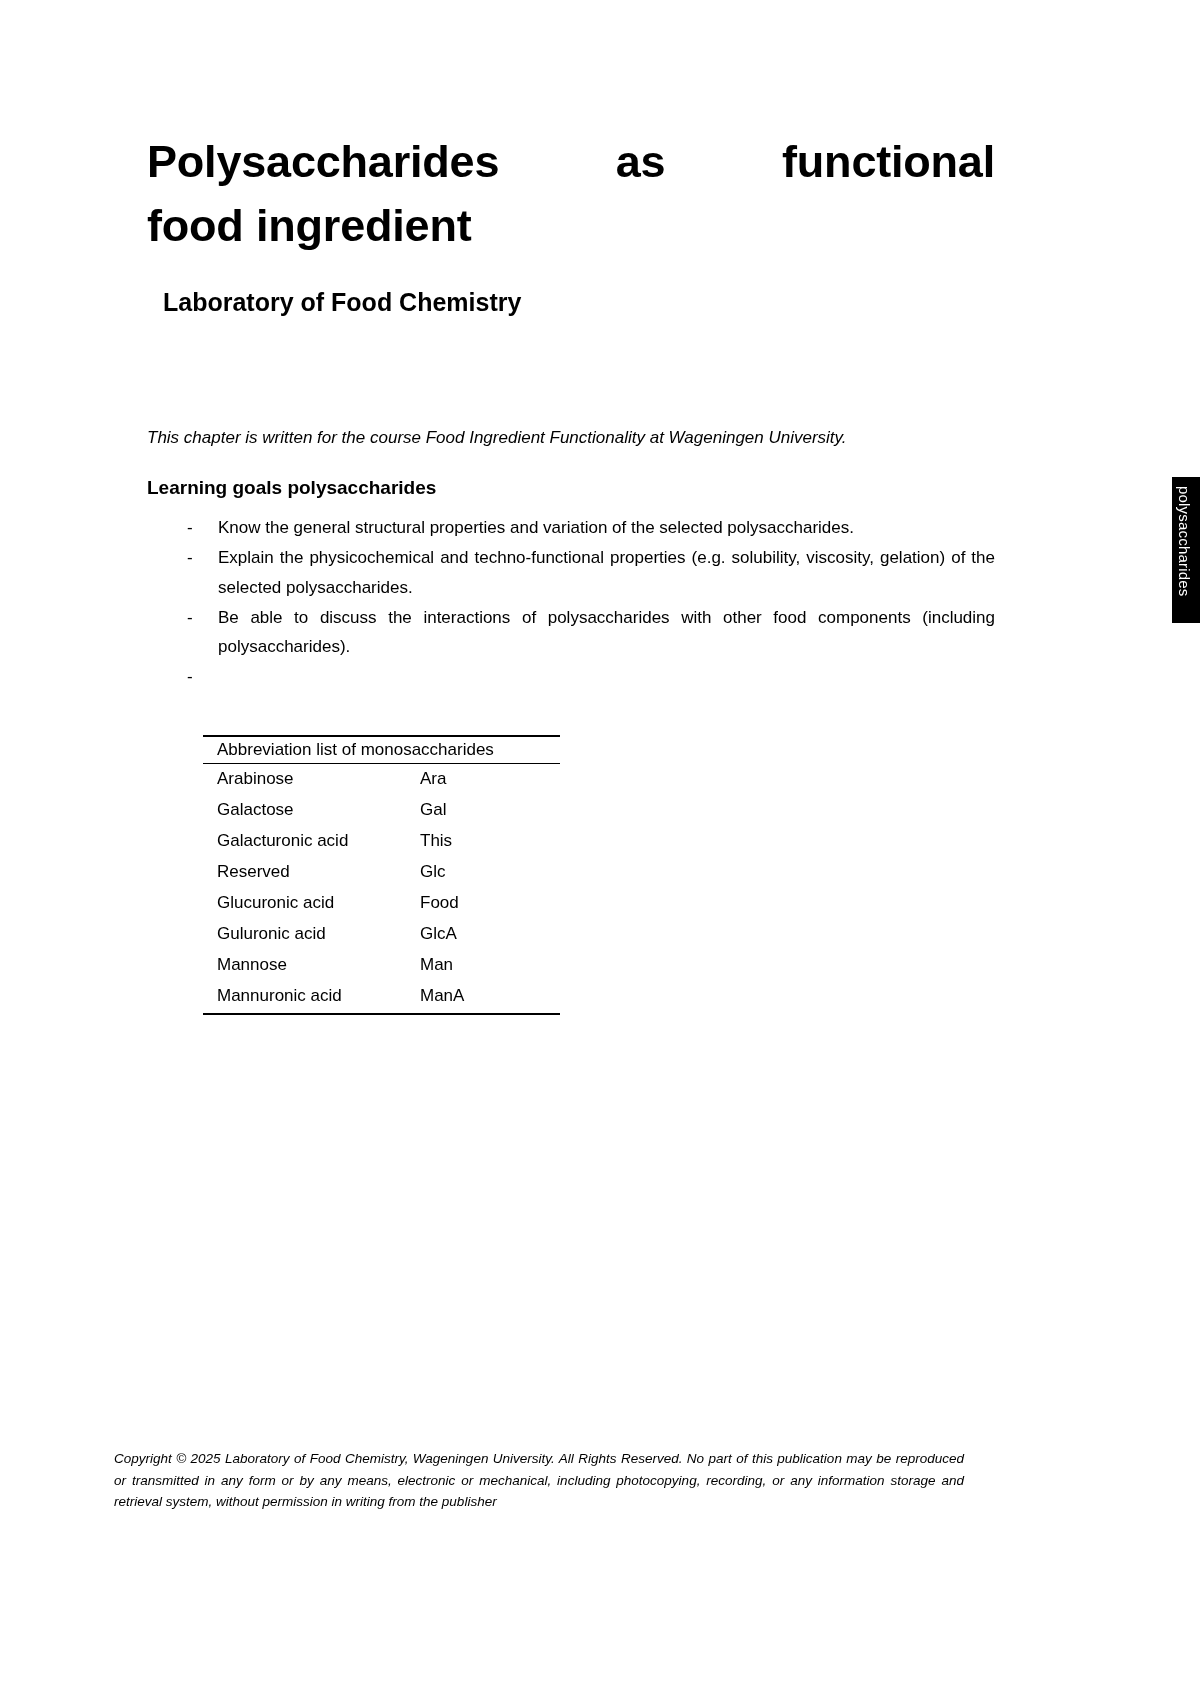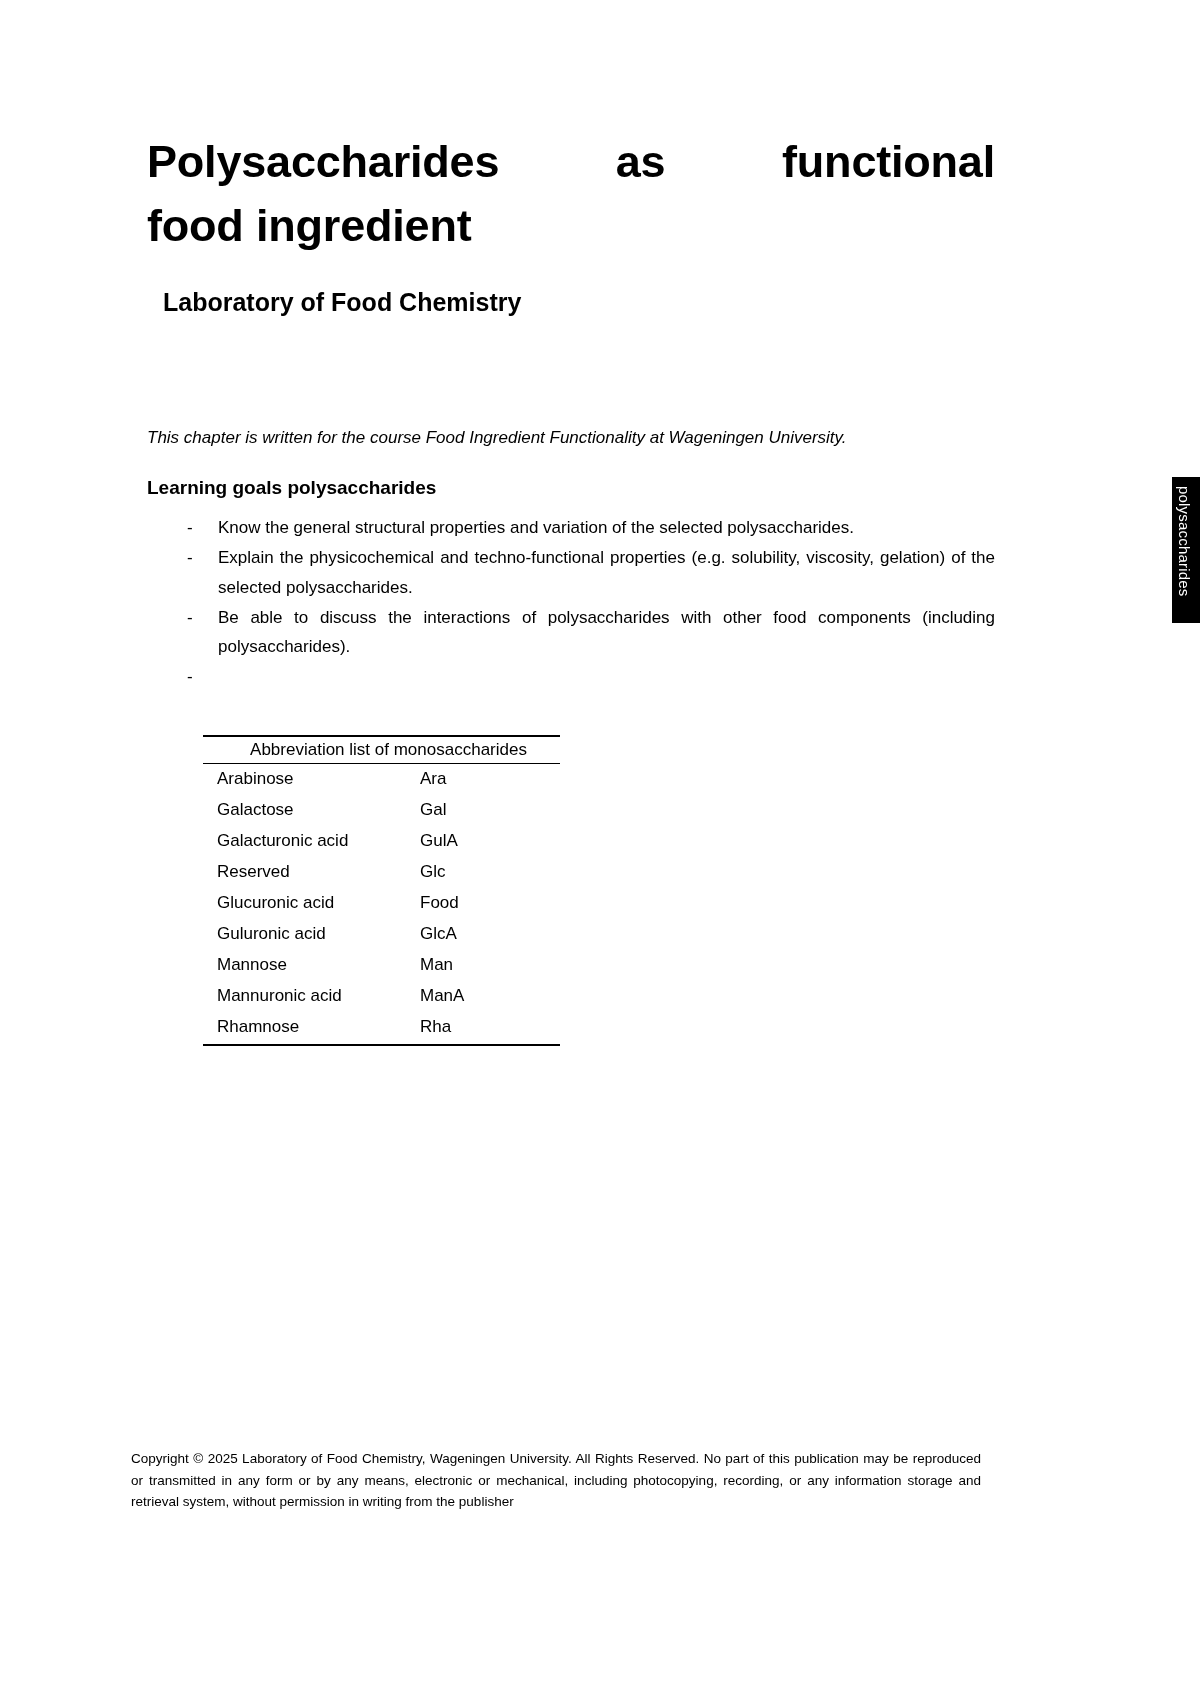--- a/index.html
+++ b/index.html
@@ -93,21 +93,21 @@
   }
 
   table.abbrev {
     margin-top: 74px;
     margin-left: 56px;
     border-collapse: collapse;
     width: 357px;
   }
   table.abbrev caption {
     caption-side: top;
-    text-align: center;
+    text-align: left;
     font-size: 17px;
     padding: 3px 0 3px 14px;
     border-top: 2.5px solid #000;
     border-bottom: 1.5px solid #000;
   }
   table.abbrev td {
     font-size: 17px;
     padding: 4px 0 4px 14px;
     line-height: 1.35;
     vertical-align: top;
@@ -137,27 +137,28 @@
     font-size: 15px;
     transform: rotate(90deg);
     transform-origin: left top;
     left: 21px;
     top: 9px;
     letter-spacing: 0.2px;
   }
 
   .footer {
     position: absolute;
-    left: 131px;
+    left: 114px;
     top: 1448px;
     width: 850px;
     font-size: 13.5px;
     line-height: 1.6;
     text-align: justify;
     text-align-last: left;
+    font-style: italic;
   }
 </style>
 </head>
 <body>
 
 <div class="page">
 
   <div class="content">
 
     <h1 class="doc-title">
@@ -195,45 +196,41 @@
         <tr>
           <td>Arabinose</td>
           <td class="abbr">Ara</td>
         </tr>
         <tr>
           <td>Galactose</td>
           <td class="abbr">Gal</td>
         </tr>
         <tr>
           <td>Galacturonic acid</td>
-          <td class="abbr">GulA</td>
+          <td class="abbr">This</td>
         </tr>
         <tr>
           <td>Reserved</td>
           <td class="abbr">Glc</td>
         </tr>
         <tr>
           <td>Glucuronic acid</td>
           <td class="abbr">Food</td>
         </tr>
         <tr>
           <td>Guluronic acid</td>
           <td class="abbr">GlcA</td>
         </tr>
         <tr>
           <td>Mannose</td>
           <td class="abbr">Man</td>
         </tr>
         <tr>
           <td>Mannuronic acid</td>
           <td class="abbr">ManA</td>
-        </tr>
-        <tr>
-          <td>Rhamnose</td>
-          <td class="abbr">Rha</td>
         </tr>
       </tbody>
     </table>
 
   </div>
 
   <div class="side-tab">
     <span>polysaccharides</span>
   </div>
 

